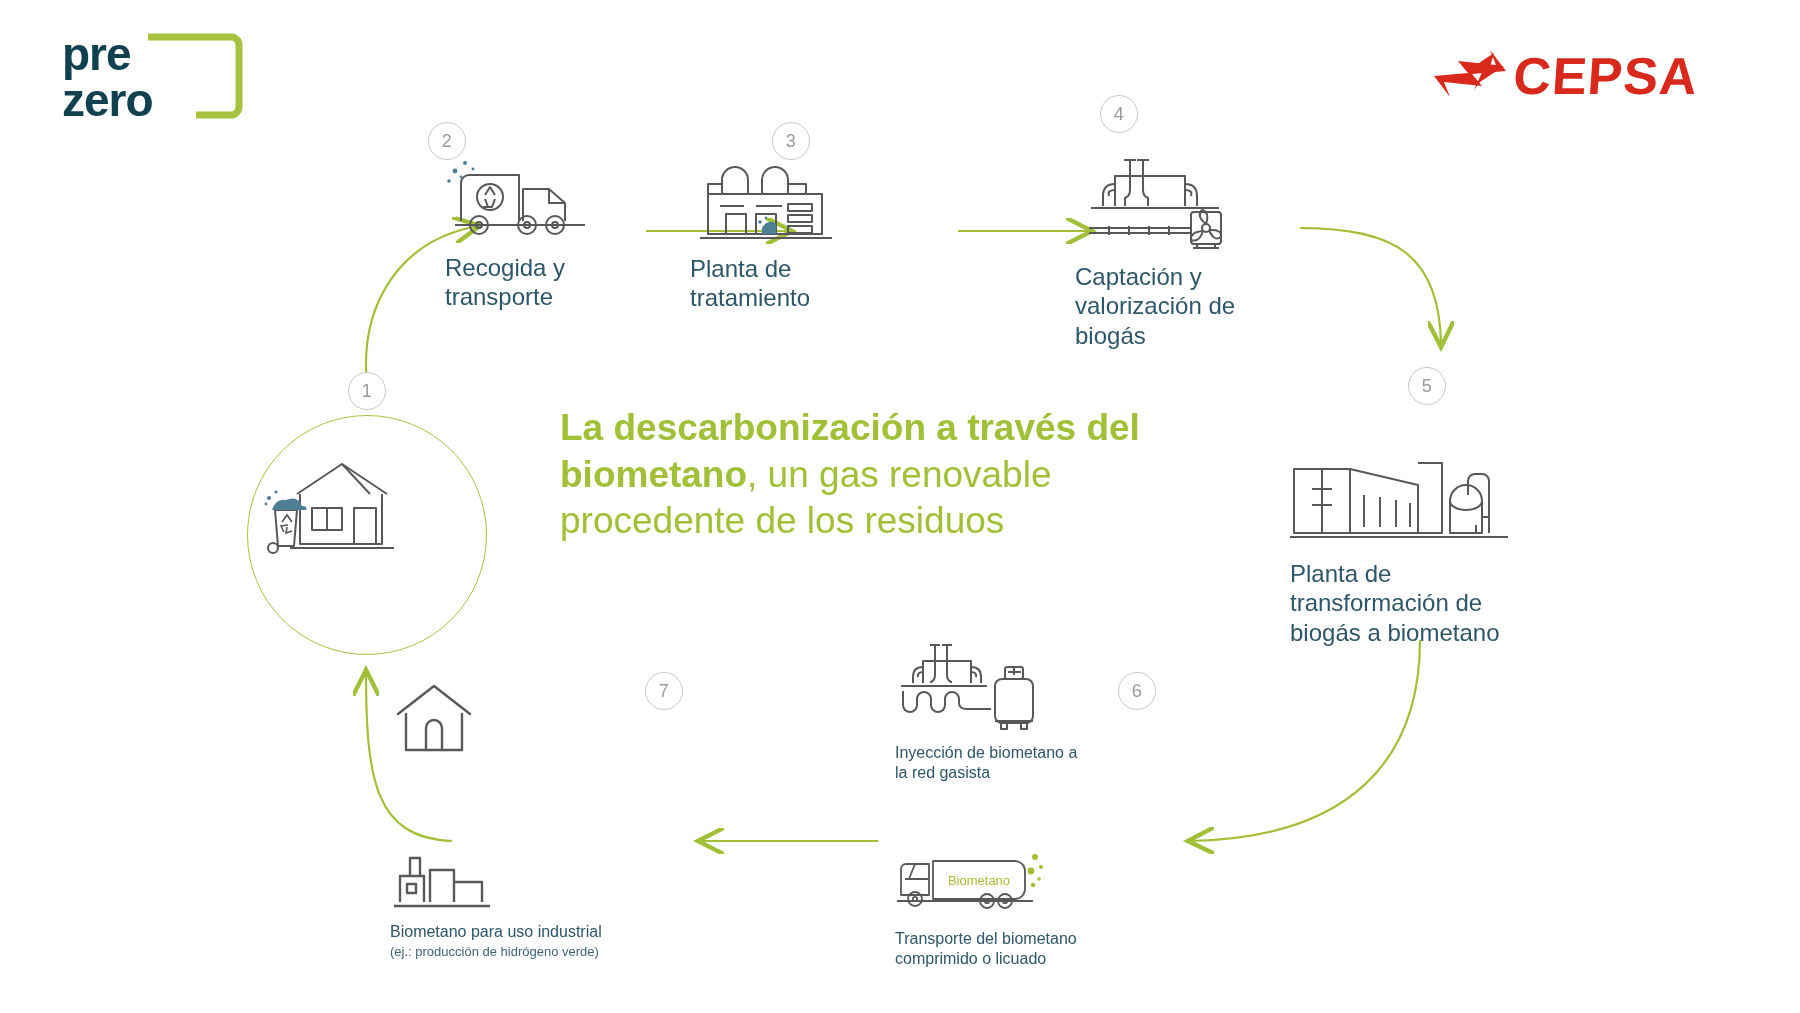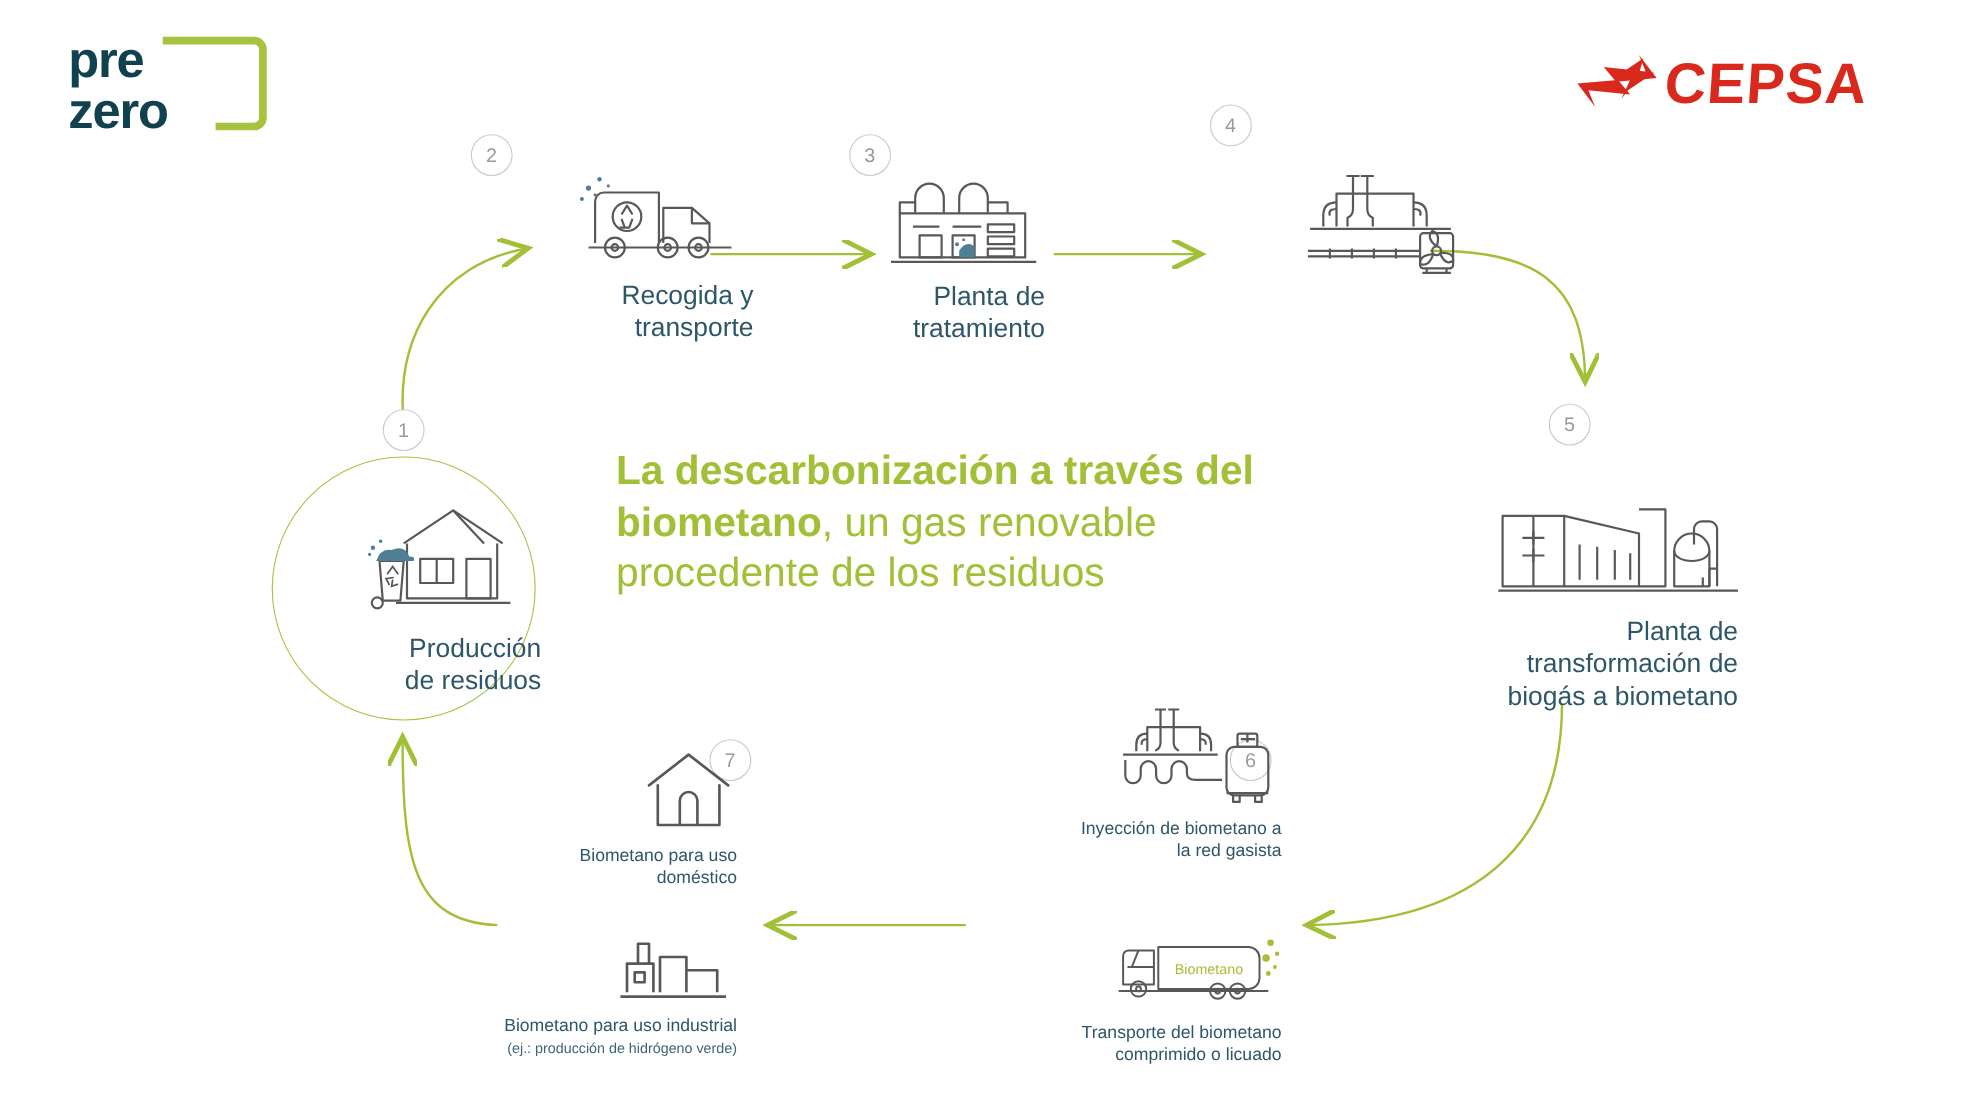--- a/index.html
+++ b/index.html
@@ -26,21 +26,21 @@
     border:1.4px solid #c9c9c9;
     background:#fff;
     color:#9a9a9a;
     font-size:18px;line-height:36px;text-align:center;
     font-family:"Liberation Sans", sans-serif;
     letter-spacing:.5px;
     box-sizing:border-box;
   }
 
   
-  .node{position:absolute;text-align:right;}
+  .node{position:absolute;text-align:left;}
   .node .icon{display:block;margin:0 auto;}
   .node .cap{
     color:#2d5668;
     font-family:"Liberation Sans", sans-serif;
     font-weight:400;
     line-height:1.22;
     white-space:pre-line;
     margin-top:8px;
   }
   .cap-md{font-size:24px;}
@@ -141,22 +141,20 @@
           <path d="M42 80 l-3 -6 l7 -1"></path>
           <path d="M50 79 l-6 2 l1 -6"></path>
         </g>
         <g fill="#4e7f95">
           <circle cx="27" cy="46" r="2"></circle>
             <circle cx="34" cy="40" r="1.6"></circle>
             <circle cx="24" cy="52" r="1.4"></circle>
         </g>
       </svg>
     </span>
-    <div class="cap cap-md">Producción
-de residuos</div>
   </div>
 
   <div class="num" style="left:428px;top:122px;">2</div>
 
   <div class="node" style="left:445px;top:155px;width:240px;">
     <span class="icon">
       <svg width="160" height="86" viewBox="0 0 160 86" aria-hidden="true">
         <g fill="none" stroke="#58585a" stroke-width="2" stroke-linejoin="round">
           <path d="M16 66 L16 28 a8 8 0 0 1 8 -8 L74 20 L74 66"></path>
           <path d="M78 66 L78 34 L104 34 L120 48 L120 66"></path>
@@ -231,20 +229,23 @@
           <path d="M34 76 L34 85 M54 76 L54 85 M74 76 L74 85 M94 76 L94 85"></path>
           <rect x="116" y="62" width="30" height="32" rx="3"></rect>
           <path d="M122 94 L122 98 M140 94 L140 98 M118 98 L144 98"></path>
           <circle cx="131" cy="78" r="4"></circle>
           <path d="M131 74 q-10 -8 -4 -14 q8 2 4 14"></path>
           <path d="M134 80 q13 -1 12 7 q-7 5 -12 -7"></path>
           <path d="M128 81 q-4 12 -12 9 q-1 -8 12 -9"></path>
         </g>
       </svg>
     </span>
+    <div class="cap cap-md">Captación y
+valorización de
+biogás</div>
   </div>
 
   <div class="num" style="left:1408px;top:367px;">5</div>
 
   <div class="node" style="left:1290px;top:455px;width:290px;">
     <span class="icon">
       <svg width="218" height="92" viewBox="0 0 218 92" aria-hidden="true">
         <g fill="none" stroke="#58585a" stroke-width="2" stroke-linejoin="round">
           <path d="M4 14 L60 14 L60 78 L4 78 Z"></path>
           <path d="M32 14 L32 78"></path>
@@ -297,22 +298,20 @@
   <div class="node" style="left:390px;top:680px;width:280px;">
     <span class="icon">
       <svg width="88" height="76" viewBox="0 0 88 76" aria-hidden="true">
         <g fill="none" stroke="#58585a" stroke-width="2.4" stroke-linejoin="round" stroke-linecap="round">
           <path d="M8 34 L44 6 L80 34"></path>
           <path d="M16 34 L16 70 L72 70 L72 34"></path>
           <path d="M36 70 L36 48 a8 8 0 0 1 16 0 L52 70"></path>
         </g>
       </svg>
     </span>
-    <div class="cap cap-sm">Biometano para uso
-doméstico</div>
   </div>
 
   <div class="node" style="left:390px;top:848px;width:280px;">
     <span class="icon">
       <svg width="110" height="62" viewBox="0 0 110 62" aria-hidden="true">
         <g fill="none" stroke="#58585a" stroke-width="2.4" stroke-linejoin="round">
           <path d="M10 54 L10 28 L34 28 L34 54"></path>
           <path d="M20 28 L20 10 L30 10 L30 28"></path>
           <path d="M40 54 L40 22 L64 22 L64 54"></path>
           <path d="M64 34 L92 34 L92 54"></path>

